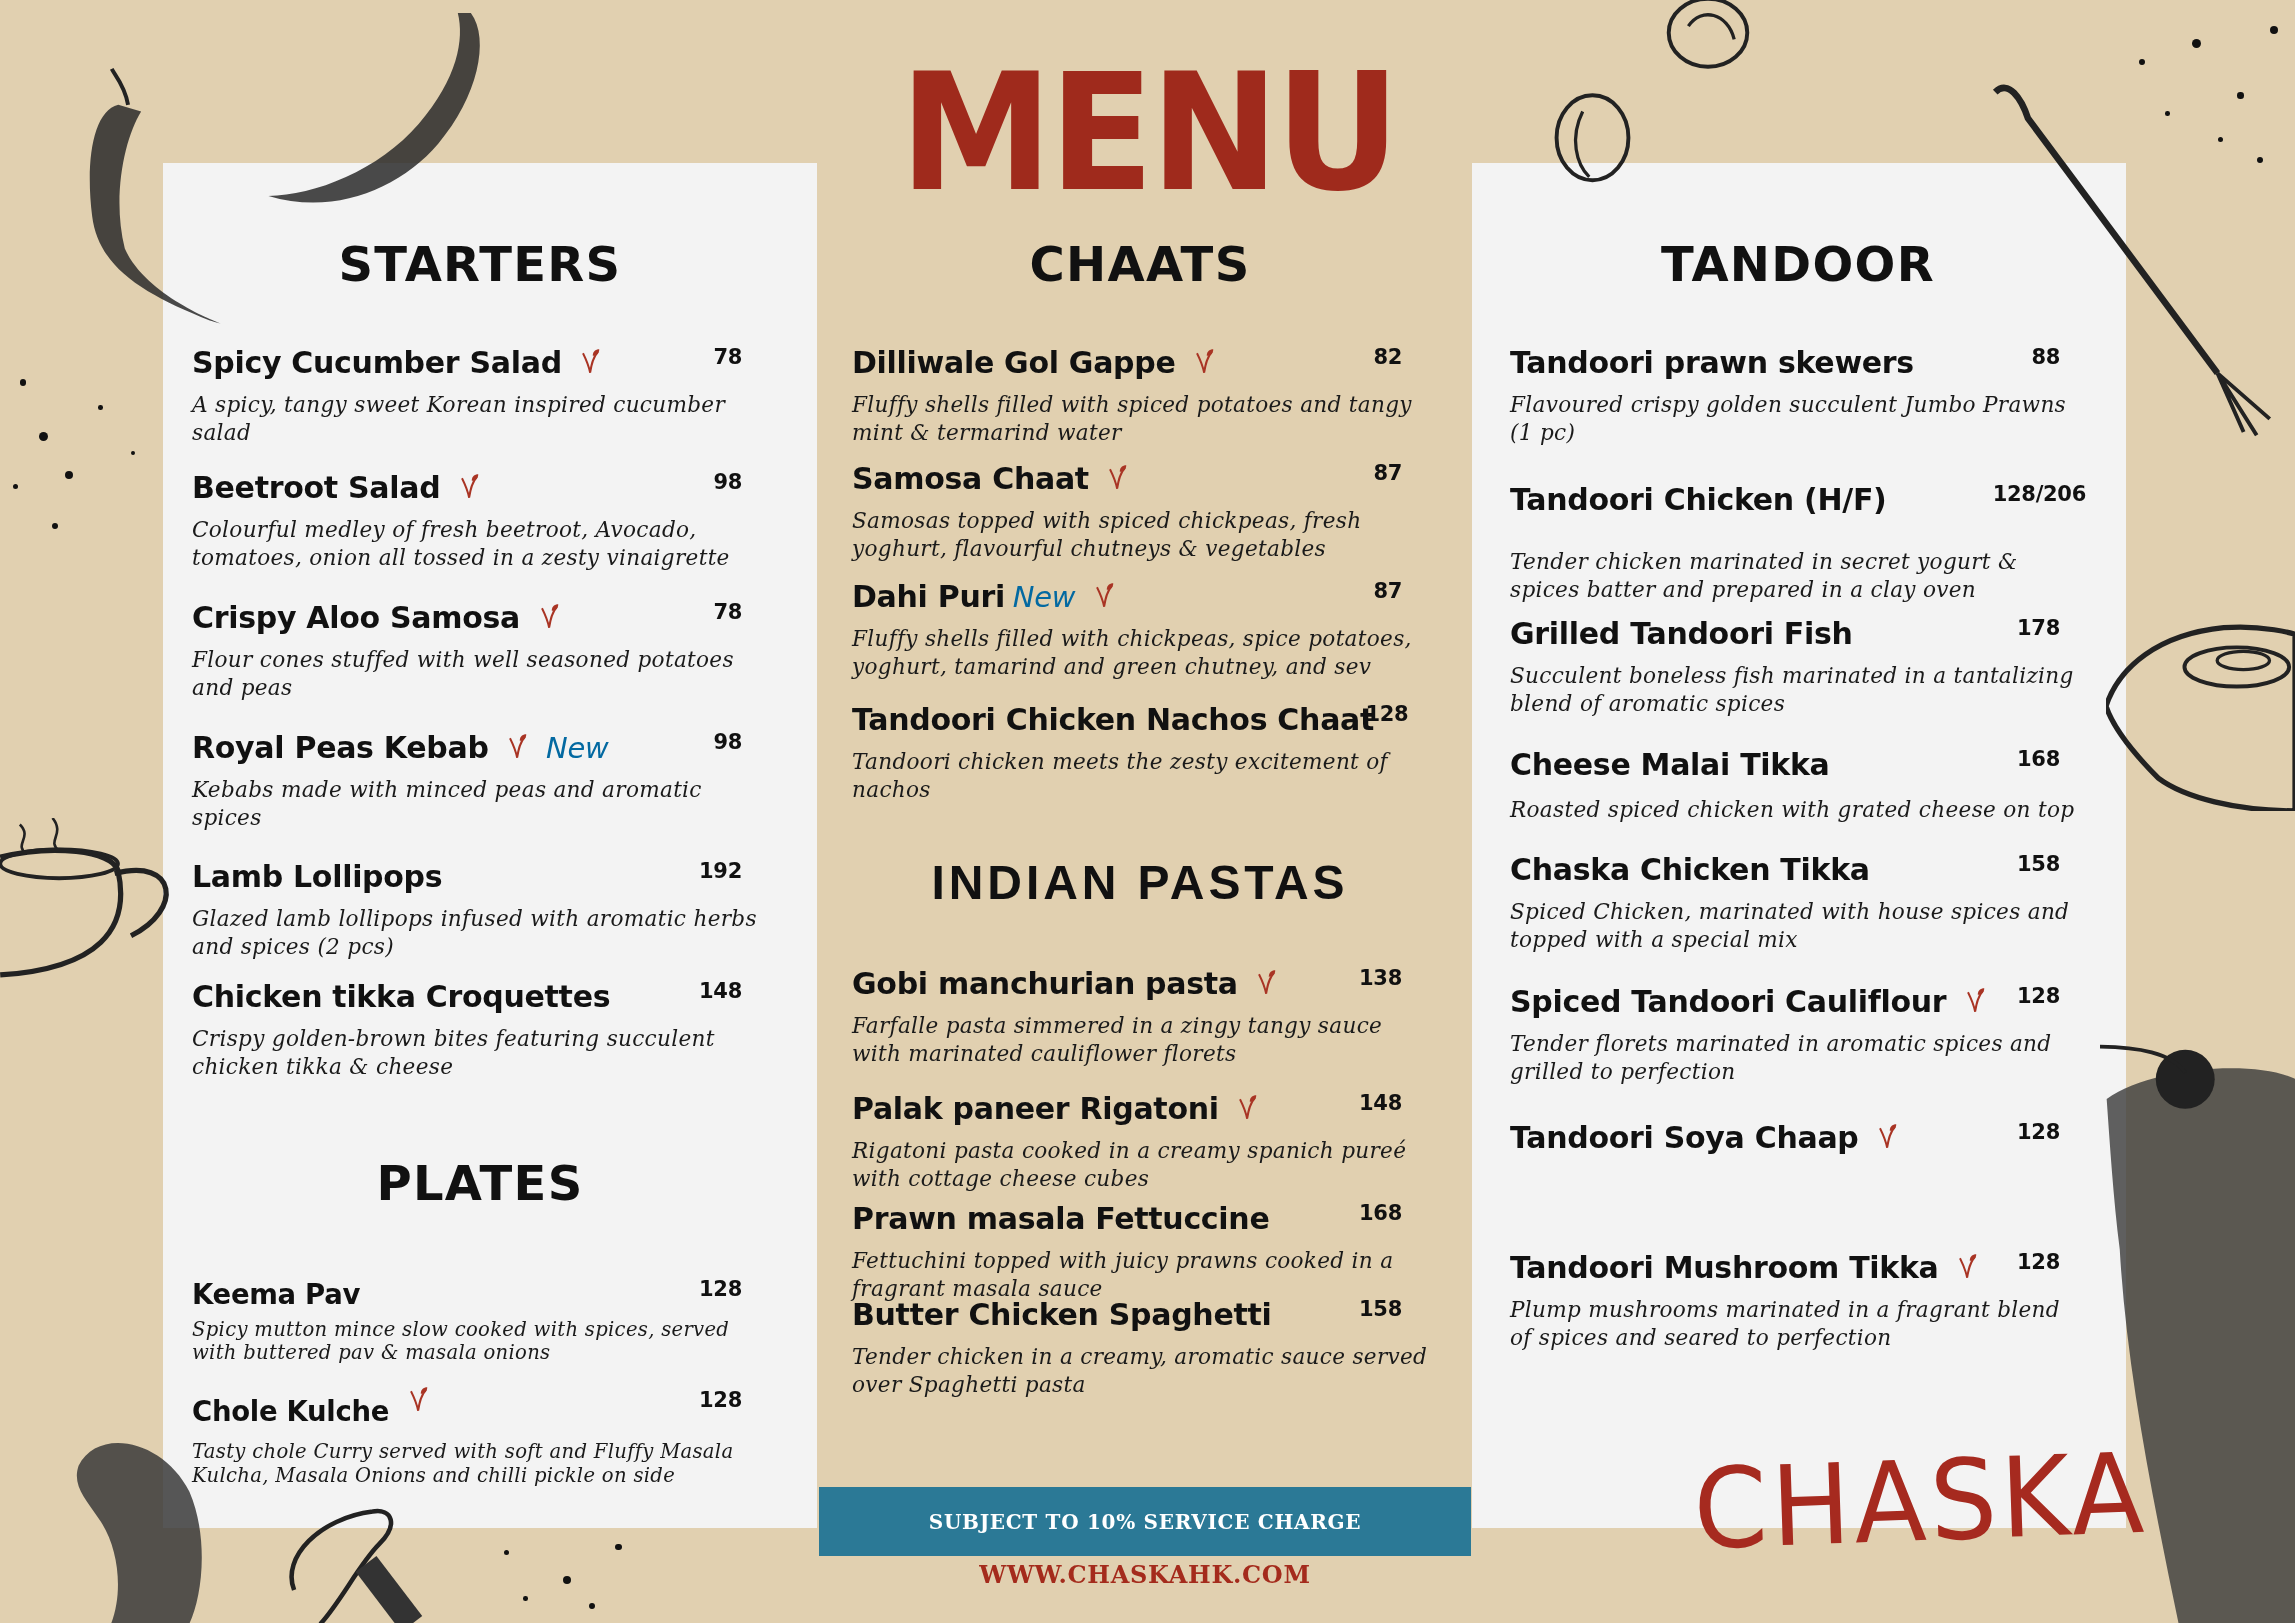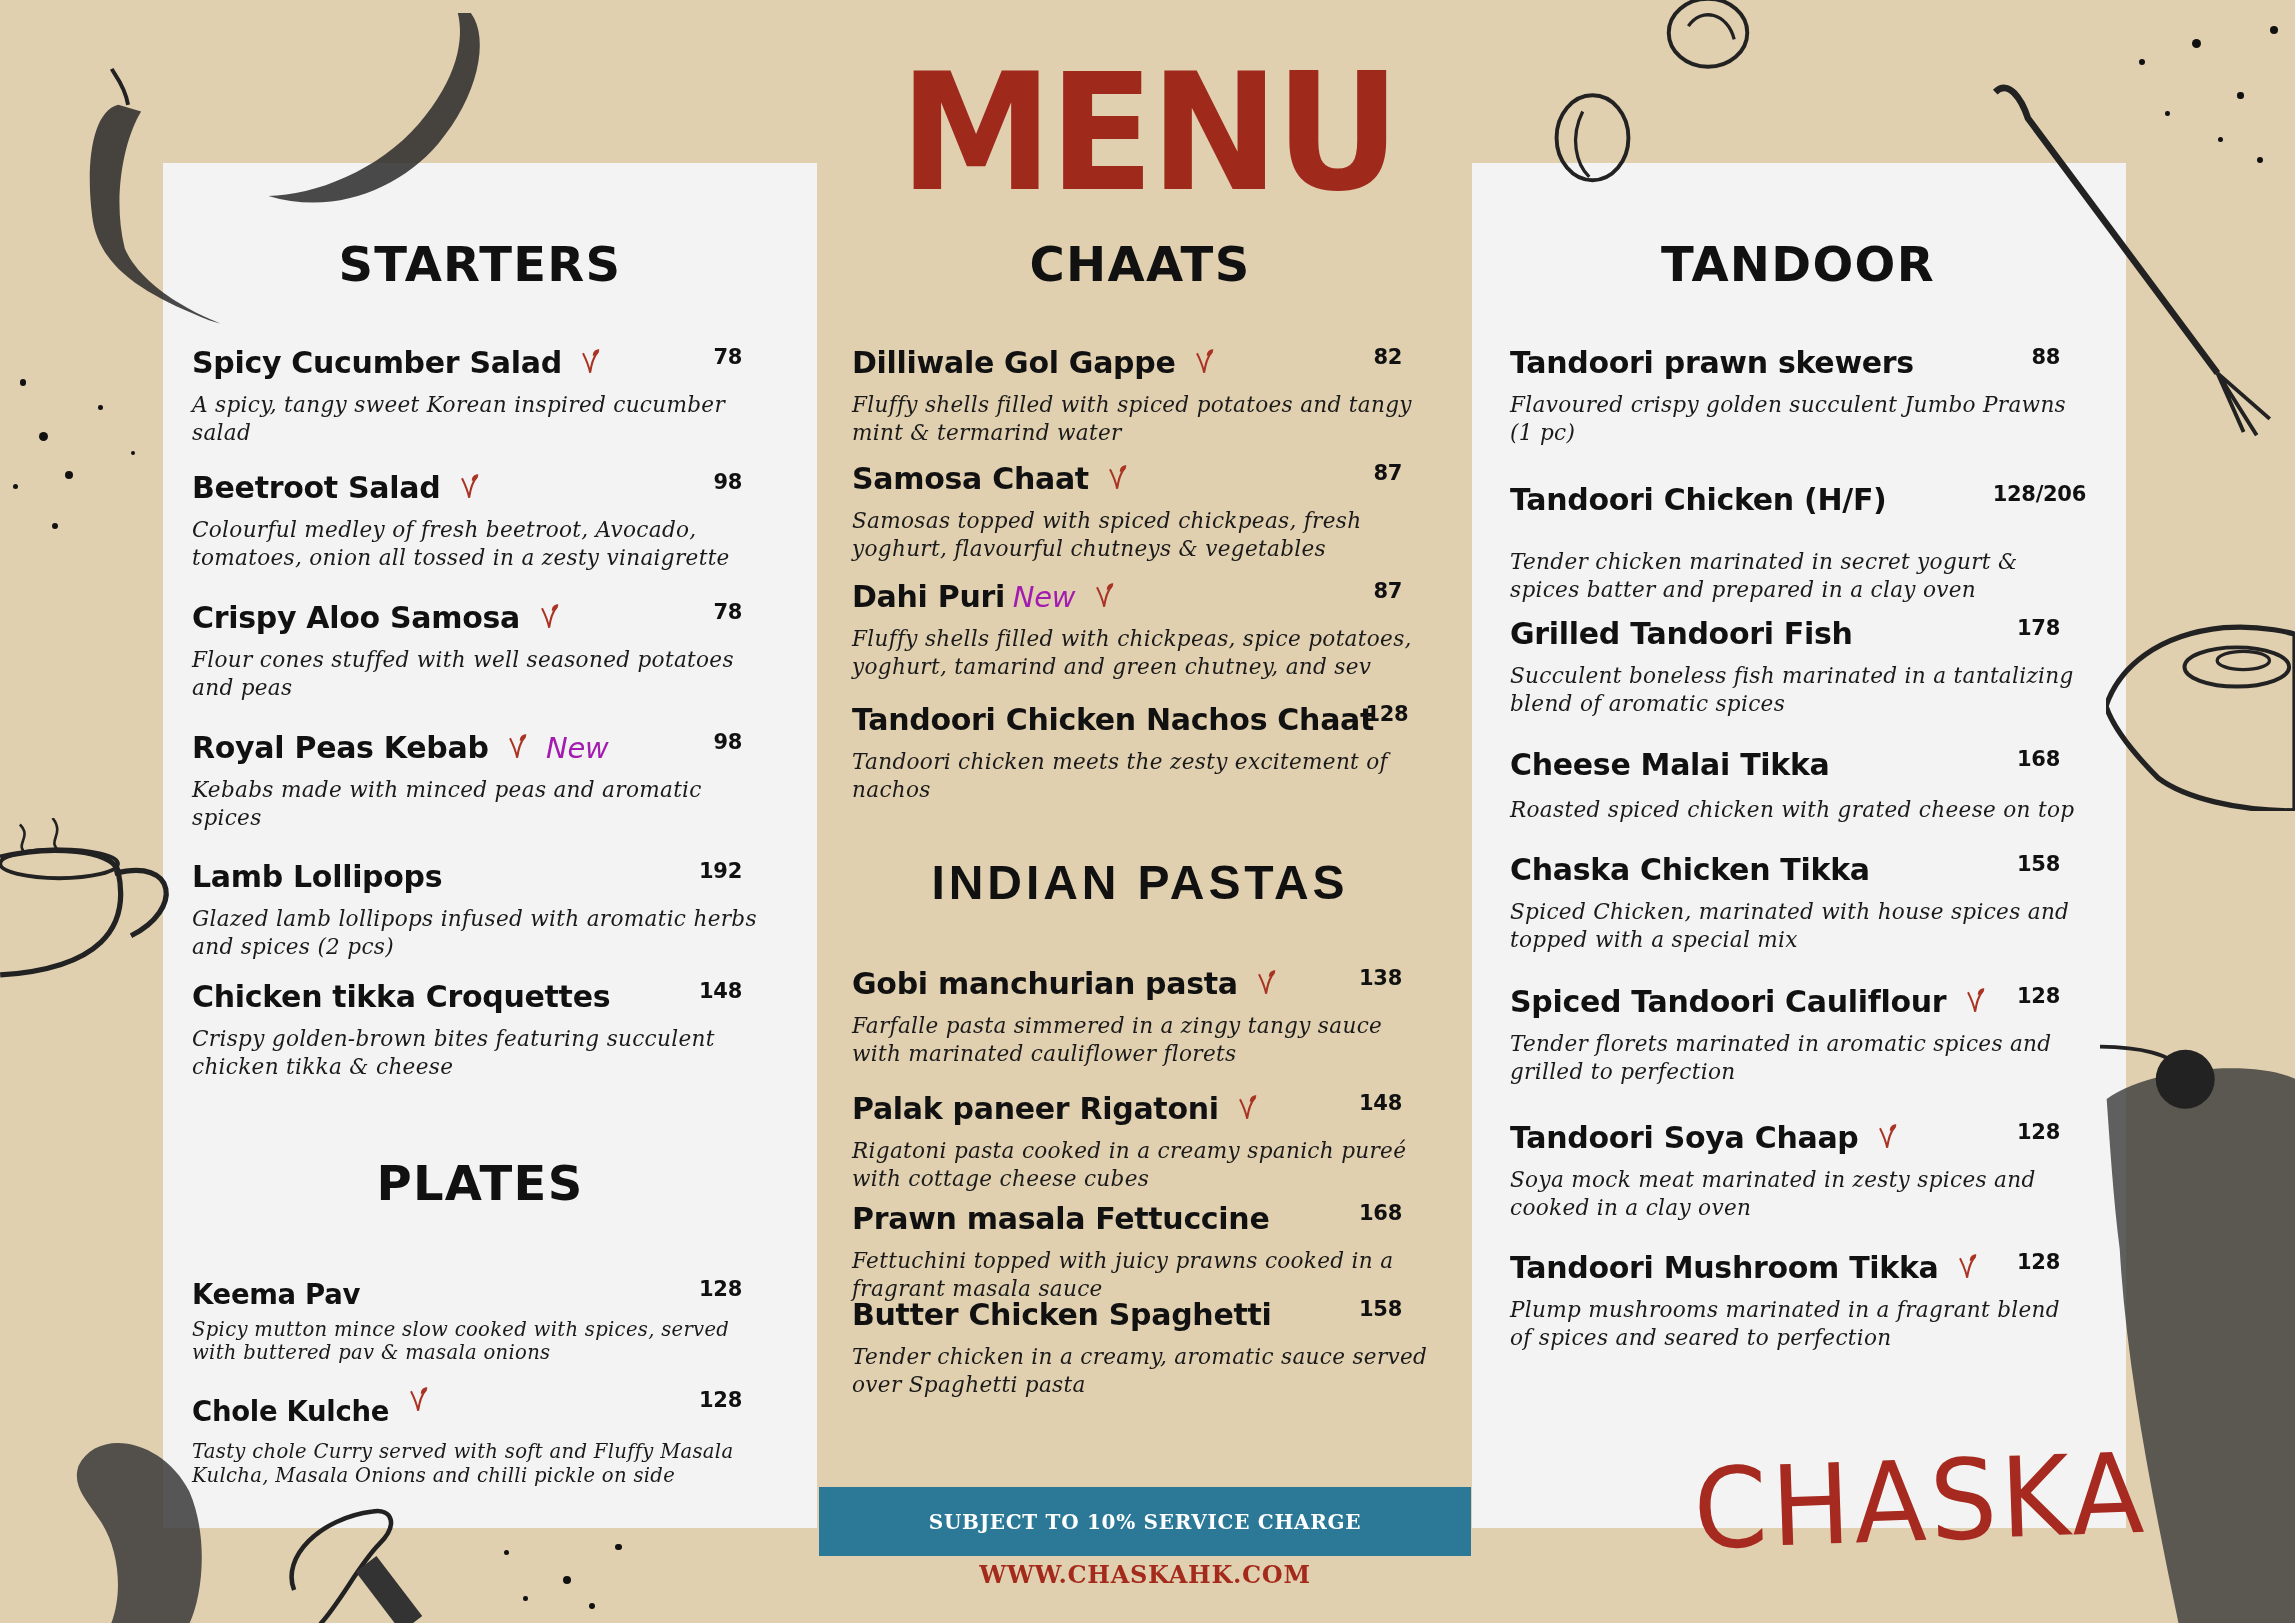--- a/index.html
+++ b/index.html
@@ -43,21 +43,21 @@
       font-size: 30px; font-weight: bold; line-height: 39px;
       font-family: "DejaVu Sans", sans-serif; letter-spacing: -0.3px;
     }
     .item-name { display: inline; }
     .veg {
       display: inline-block; width: 19.6px; height: 26px; margin-left: 19.6px;
       vertical-align: -1.3px;
     }
     .new-tag {
       display: inline-block; margin-left: 18.3px;
-      font-weight: normal; font-style: italic; color: #a21caf; font-size: 29px;
+      font-weight: normal; font-style: italic; color: #0369a1; font-size: 29px;
       font-family: "DejaVu Sans", sans-serif;
     }
     .price {
       position: absolute; right: 26px; top: -5.2px;
       font-size: 21px; font-weight: bold;
     }
     .desc {
       margin-top: 9.2px;
       font-family: "DejaVu Serif", serif; font-style: italic;
       font-size: 21.6px; line-height: 27.5px; color: #1a1a1a;
@@ -320,21 +320,20 @@
           <path d="M18 12 C 18 4, 24 2, 28 2 C 28 8, 24 12, 18 12 Z" fill="#a93424"></path>
         </svg><span class="price">128</span></div>
     <div class="desc">Tender florets marinated in aromatic spices and grilled to perfection</div>
   </div>
 
   <div class="item" style="top:955px">
     <div class="item-head"><span class="item-name">Tandoori Soya Chaap</span><svg class="veg" viewBox="0 0 30 40">
           <path d="M3 8 C 8 18, 12 28, 14 38 C 16 25, 18 15, 26 6" stroke="#a93424" stroke-width="3" fill="none"></path>
           <path d="M18 12 C 18 4, 24 2, 28 2 C 28 8, 24 12, 18 12 Z" fill="#a93424"></path>
         </svg><span class="price">128</span></div>
-    <div class="desc">Soya mock meat marinated in zesty spices and cooked in a clay oven</div>
   </div>
 
   <div class="item" style="top:1085px">
     <div class="item-head"><span class="item-name">Tandoori Mushroom Tikka</span><svg class="veg" viewBox="0 0 30 40">
           <path d="M3 8 C 8 18, 12 28, 14 38 C 16 25, 18 15, 26 6" stroke="#a93424" stroke-width="3" fill="none"></path>
           <path d="M18 12 C 18 4, 24 2, 28 2 C 28 8, 24 12, 18 12 Z" fill="#a93424"></path>
         </svg><span class="price">128</span></div>
     <div class="desc">Plump mushrooms marinated in a fragrant blend of spices and seared to perfection</div>
   </div>
 </div>

